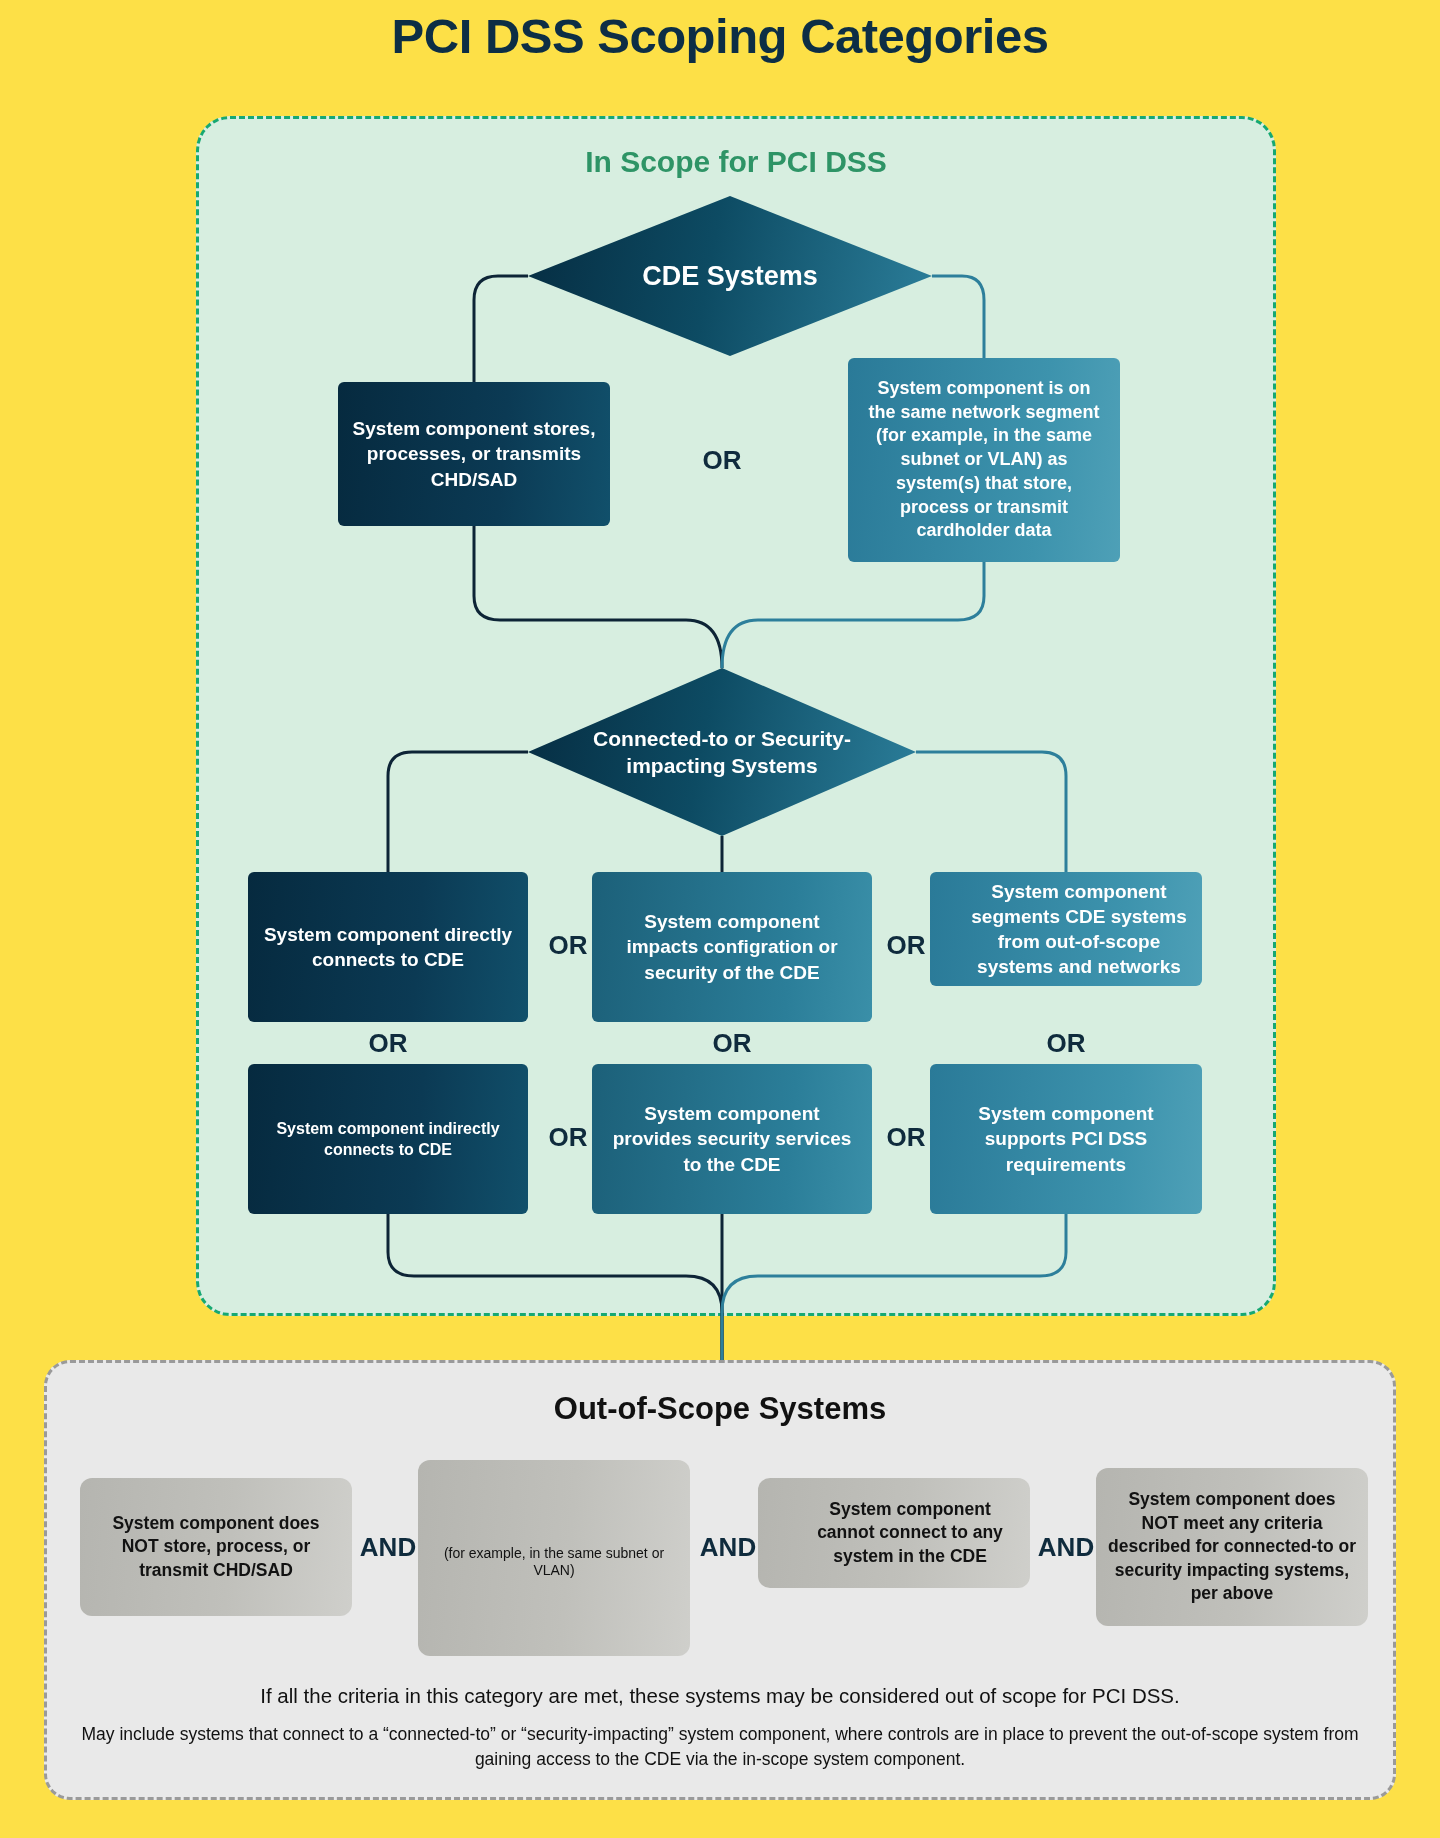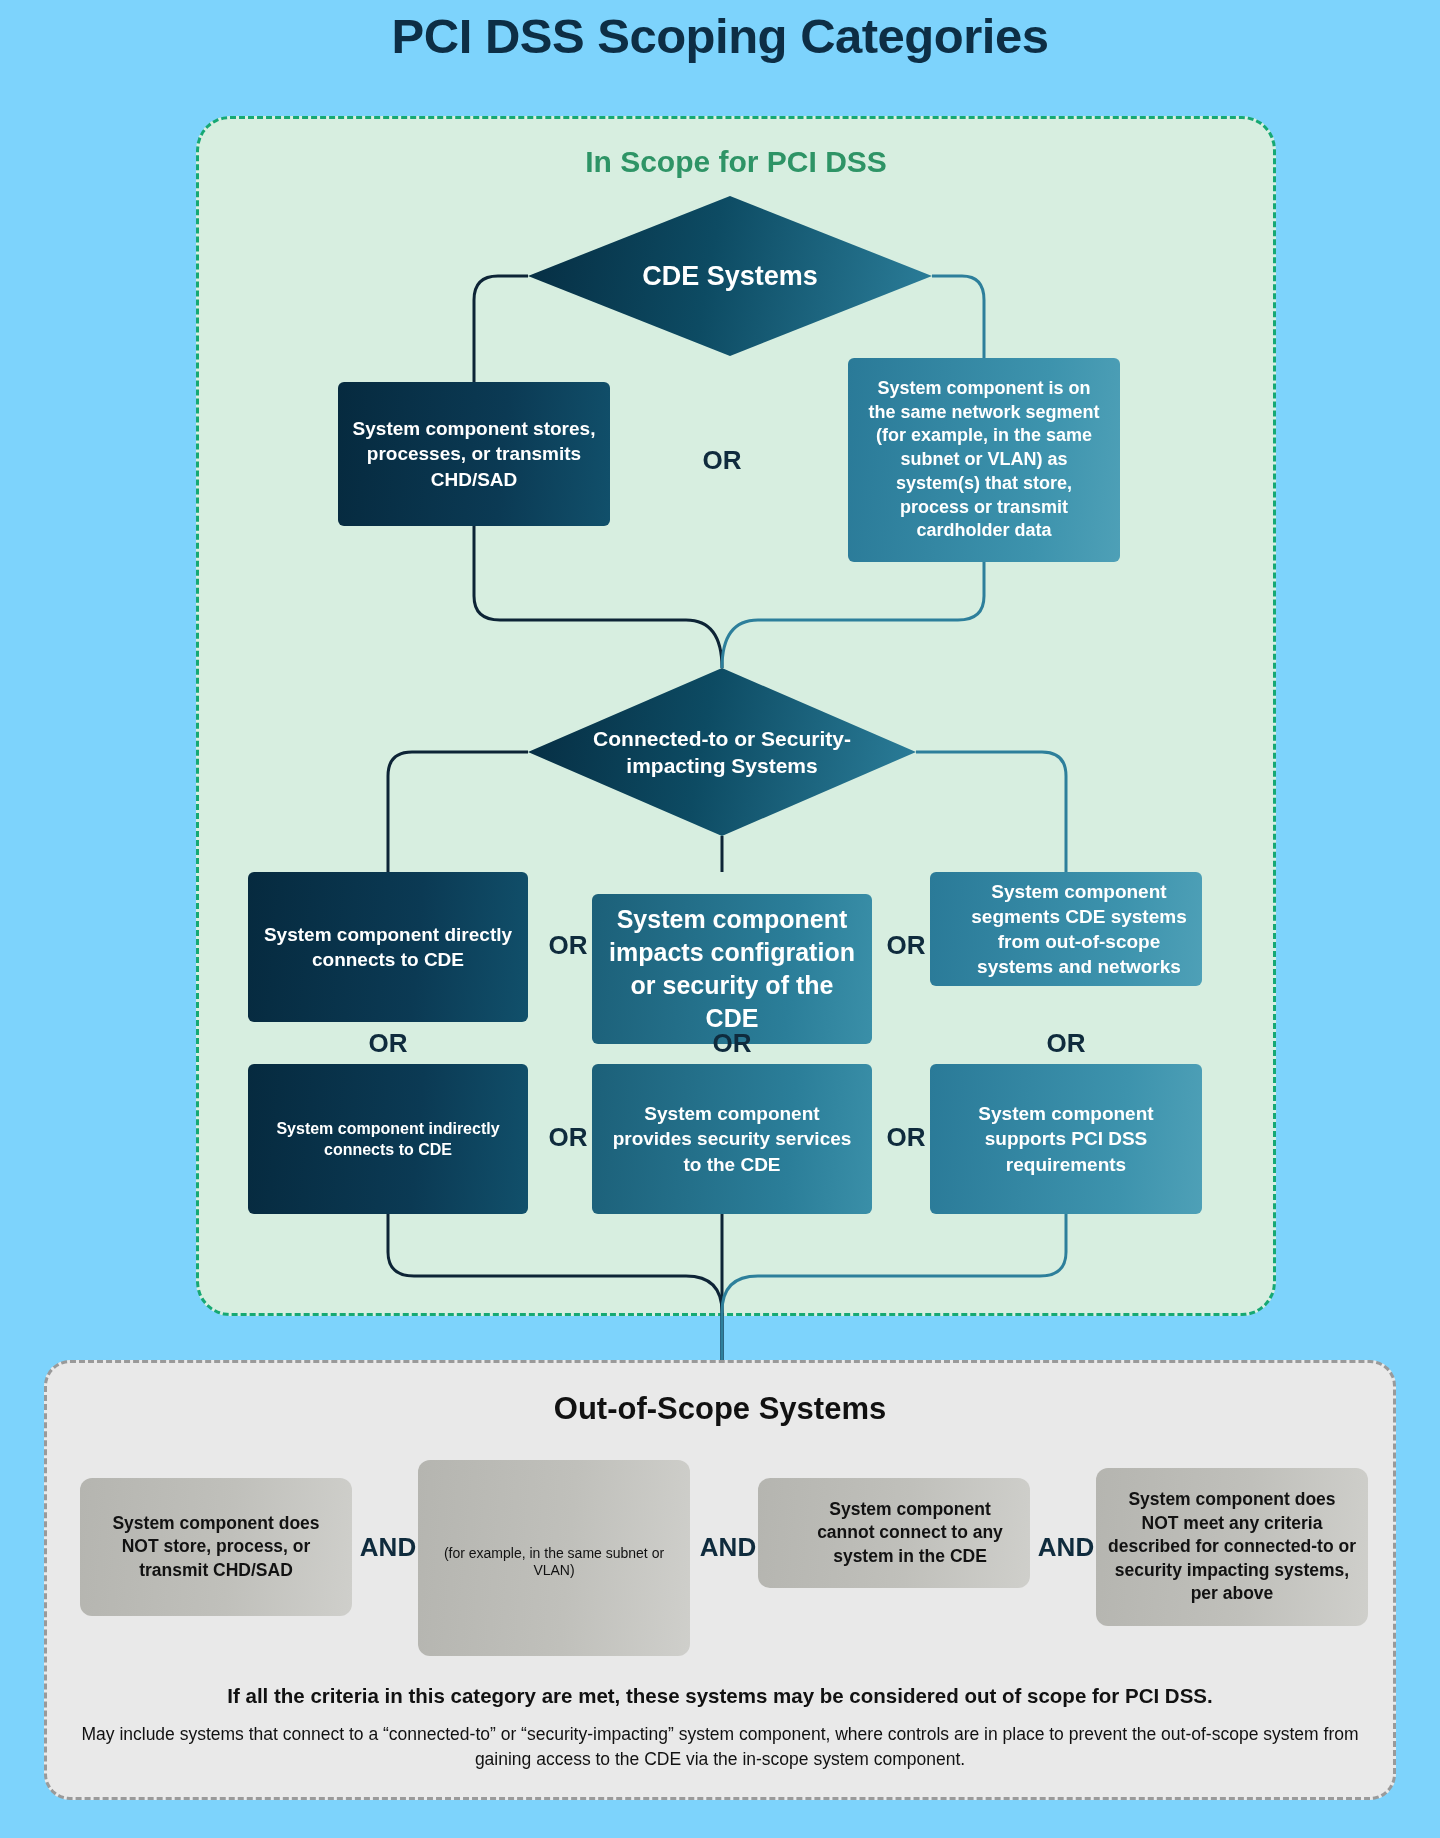--- a/index.html
+++ b/index.html
@@ -7,21 +7,21 @@
     width: 1440px;
     height: 1838px;
     background: #466b4e;
     font-family: "Liberation Sans", sans-serif;
     overflow: hidden;
   }
   .canvas {
     position: relative;
     width: 1440px;
     height: 1838px;
-    background: #7dd3fc;
+    background: #fde047;
   }
 
   
   .page-title {
     position: absolute;
     top: 8px;
     left: 0;
     width: 1440px;
     text-align: center;
     font-size: 49px;
@@ -105,21 +105,21 @@
     line-height: 1.32;
   }
   .tone-dark  { background: linear-gradient(95deg, #062a3f 0%, #0b3a54 60%, #11506b 100%); }
   .tone-mid   { background: linear-gradient(95deg, #1c6079 0%, #2b7e99 70%, #3a8fa8 100%); }
   .tone-light { background: linear-gradient(95deg, #2a7a98 0%, #3d93ad 70%, #4ea0b7 100%); }
 
   .n-store   { left: 338px; top: 382px; width: 272px; height: 144px; font-size: 19px; }
   .n-segment { left: 848px; top: 358px; width: 272px; height: 204px; font-size: 18px; }
 
   .n-direct   { left: 248px; top: 872px; width: 280px; height: 150px; font-size: 19px; }
-  .n-impacts  { left: 592px; top: 872px; width: 280px; height: 150px; font-size: 25px; margin-top: 22px; }
+  .n-impacts  { left: 592px; top: 872px; width: 280px; height: 150px; font-size: 19px; }
   .n-segments { left: 930px; top: 872px; width: 272px; height: 114px; font-size: 19px; padding-left: 40px; }
 
   .n-indirect { left: 248px; top: 1064px; width: 280px; height: 150px; font-size: 16px; }
   .n-services { left: 592px; top: 1064px; width: 280px; height: 150px; font-size: 19px; }
   .n-supports { left: 930px; top: 1064px; width: 272px; height: 150px; font-size: 19px; }
 
   
   .op {
     position: absolute;
     font-size: 26px;
@@ -186,21 +186,21 @@
   .op-and-2 { left: 688px; top: 1532px; width: 80px; }
   .op-and-3 { left: 1026px; top: 1532px; width: 80px; }
 
   .oos-footer1 {
     position: absolute;
     left: 60px;
     top: 1684px;
     width: 1320px;
     text-align: center;
     font-size: 20.5px;
-    font-weight: 700;
+    font-weight: 400;
     color: #111111;
   }
   .oos-footer2 {
     position: absolute;
     left: 78px;
     top: 1722px;
     width: 1284px;
     text-align: center;
     font-size: 17.5px;
     font-weight: 400;

